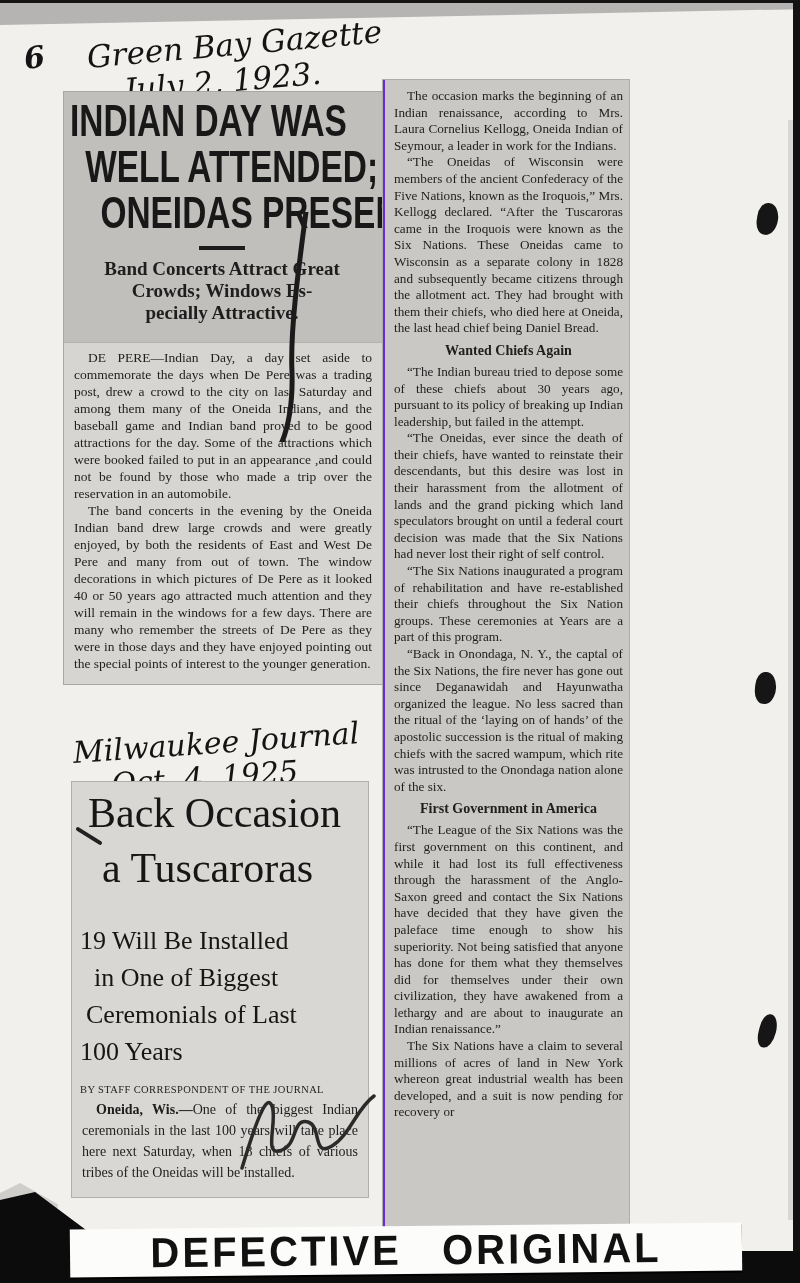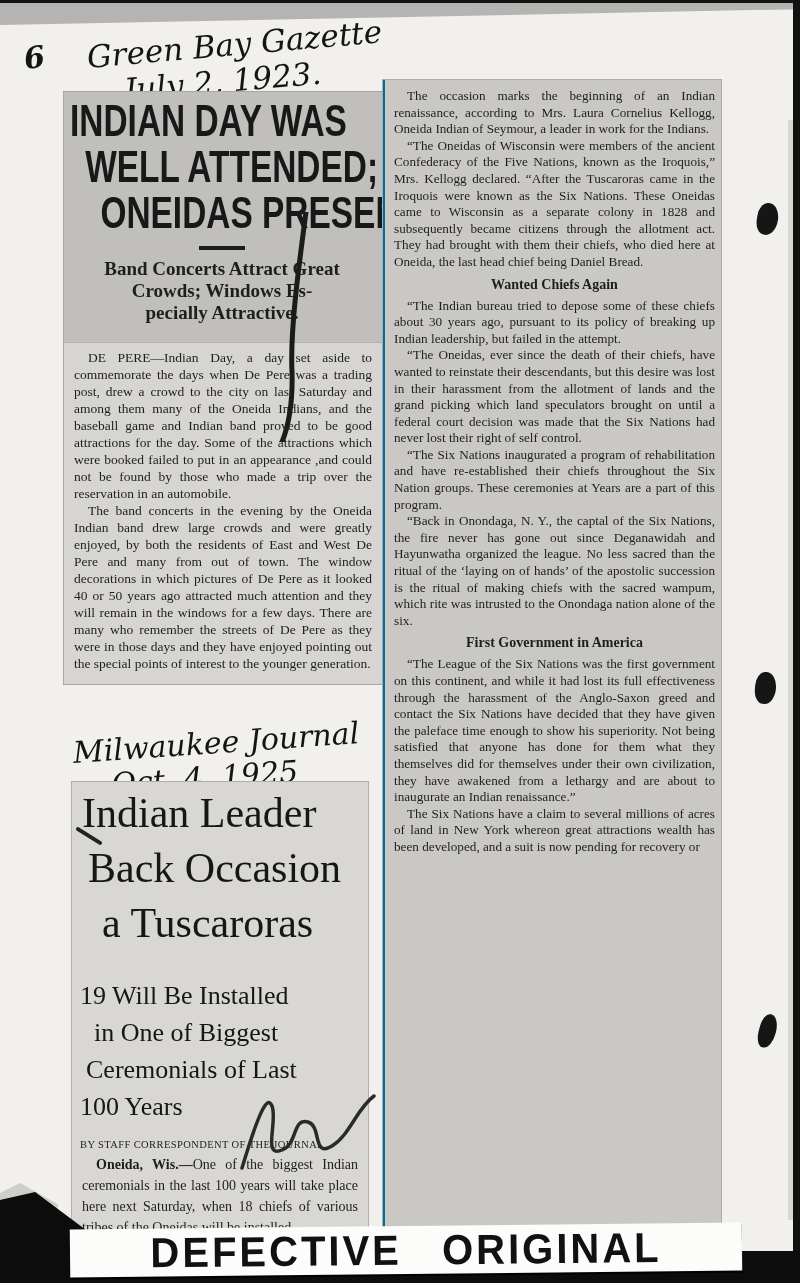--- a/index.html
+++ b/index.html
@@ -57,22 +57,22 @@
   .c2-sline.i1{padding-left:22px;}
   .c2-sline.i2{padding-left:14px;}
   .c2-sline.i3{padding-left:8px;}
   .c2-byline{font-size:10.5px;letter-spacing:0.4px;padding:14px 0 2px 8px;color:#222;}
   .clip2-body{padding:2px 10px 4px 10px;}
   .clip2-body p{margin:0;font-size:14px;line-height:21px;text-align:justify;text-indent:14px;}
   .c2-lead{font-weight:700;margin-top:33px;}
   .pen-scrawl{position:absolute;left:160px;top:306px;pointer-events:none;}
   .pen-tick{position:absolute;left:2px;top:52px;width:30px;height:4px;background:#222;transform:rotate(32deg);border-radius:2px;}
   
-  .clip3{position:absolute;left:383px;top:80px;width:338px;height:1152px;overflow:hidden;
-    background:#c9c8c4;border-left:2px solid #0369a1;box-shadow:0 0 0 1px #aeada9;
+  .clip3{position:absolute;left:383px;top:80px;width:246px;height:1152px;overflow:hidden;
+    background:#c9c8c4;border-left:2px solid #6d28d9;box-shadow:0 0 0 1px #aeada9;
     padding:8px 6px 8px 9px;box-sizing:border-box;}
   .a3-p{margin:0;font-size:13.2px;line-height:16.6px;text-align:justify;text-indent:13px;}
   .a3-h{margin:6px 0 5px 0;font-size:14px;font-weight:700;text-align:center;}
   
   .banner{position:absolute;left:70px;top:1226px;width:672px;height:48px;background:#fcfcfb;
     transform:rotate(-0.6deg);box-shadow:0 2px 0 #000;display:flex;align-items:center;justify-content:center;}
   .banner-text{font-family:"Liberation Sans",sans-serif;font-weight:800;font-size:40px;letter-spacing:3px;
     word-spacing:26px;color:#111;transform:scaleY(1.05);}
 </style>
 </head>
@@ -112,21 +112,20 @@
       <p>DE PERE—Indian Day, a day set aside to commemorate the days when De Pere was a trading post, drew a crowd to the city on last Saturday and among them many of the Oneida Indians, and the baseball game and Indian band proved to be good attractions for the day. Some of the attractions which were booked failed to put in an appearance ,and could not be found by those who made a trip over the reservation in an automobile.</p>
       <p>The band concerts in the evening by the Oneida Indian band drew large crowds and were greatly enjoyed, by both the residents of East and West De Pere and many from out of town. The window decorations in which pictures of De Pere as it looked 40 or 50 years ago attracted much attention and they will remain in the windows for a few days. There are many who remember the streets of De Pere as they were in those days and they have enjoyed pointing out the special points of interest to the younger generation.</p>
     </div>
     <svg class="pen-stroke1" width="40" height="230" viewBox="0 0 40 230">
       <path d="M30,0 C22,60 14,120 16,160 C17,195 12,215 6,230" stroke="#1b1b1b" stroke-width="5" fill="none" stroke-linecap="round"></path>
     </svg>
   </div>
 
   <div class="clip2">
     <div class="pen-tick"></div>
-    <div class="c2-hline i0">Indian Leader</div>
     <div class="c2-hline i1">Back Occasion</div>
     <div class="c2-hline i2">a Tuscaroras</div>
     <div class="c2-sub">
       <div class="c2-sline i0">19 Will Be Installed</div>
       <div class="c2-sline i1">in One of Biggest</div>
       <div class="c2-sline i2">Ceremonials of Last</div>
       <div class="c2-sline i3">100 Years</div>
     </div>
     <div class="c2-byline">BY STAFF CORRESPONDENT OF THE JOURNAL</div>
     <div class="clip2-body">
@@ -140,21 +139,21 @@
   <div class="clip3">
     <p class="a3-p">The occasion marks the beginning of an Indian renaissance, according to Mrs. Laura Cornelius Kellogg, Oneida Indian of Seymour, a leader in work for the Indians.</p>
     <p class="a3-p">“The Oneidas of Wisconsin were members of the ancient Confederacy of the Five Nations, known as the Iroquois,” Mrs. Kellogg declared. “After the Tuscaroras came in the Iroquois were known as the Six Nations. These Oneidas came to Wisconsin as a separate colony in 1828 and subsequently became citizens through the allotment act. They had brought with them their chiefs, who died here at Oneida, the last head chief being Daniel Bread.</p>
     <p class="a3-h">Wanted Chiefs Again</p>
     <p class="a3-p">“The Indian bureau tried to depose some of these chiefs about 30 years ago, pursuant to its policy of breaking up Indian leadership, but failed in the attempt.</p>
     <p class="a3-p">“The Oneidas, ever since the death of their chiefs, have wanted to reinstate their descendants, but this desire was lost in their harassment from the allotment of lands and the grand picking which land speculators brought on until a federal court decision was made that the Six Nations had never lost their right of self control.</p>
     <p class="a3-p">“The Six Nations inaugurated a program of rehabilitation and have re-established their chiefs throughout the Six Nation groups. These ceremonies at Years are a part of this program.</p>
     <p class="a3-p">“Back in Onondaga, N. Y., the captal of the Six Nations, the fire never has gone out since Deganawidah and Hayunwatha organized the league. No less sacred than the ritual of the ‘laying on of hands’ of the apostolic succession is the ritual of making chiefs with the sacred wampum, which rite was intrusted to the Onondaga nation alone of the six.</p>
     <p class="a3-h">First Government in America</p>
     <p class="a3-p">“The League of the Six Nations was the first government on this continent, and while it had lost its full effectiveness through the harassment of the Anglo-Saxon greed and contact the Six Nations have decided that they have given the paleface time enough to show his superiority. Not being satisfied that anyone has done for them what they themselves did for themselves under their own civilization, they have awakened from a lethargy and are about to inaugurate an Indian renaissance.”</p>
-    <p class="a3-p">The Six Nations have a claim to several millions of acres of land in New York whereon great attractions wealth has been developed, and a suit is now pending for recovery or</p>
+    <p class="a3-p">The Six Nations have a claim to several millions of acres of land in New York whereon great industrial wealth has been developed, and a suit is now pending for recovery or</p>
   </div>
 
   <div class="corner-fold"></div>
   <div class="black-wedge"></div>
   <div class="bottom-band"></div>
   <div class="banner">
     <span class="banner-text">DEFECTIVE ORIGINAL</span>
   </div>
 
 </div>

